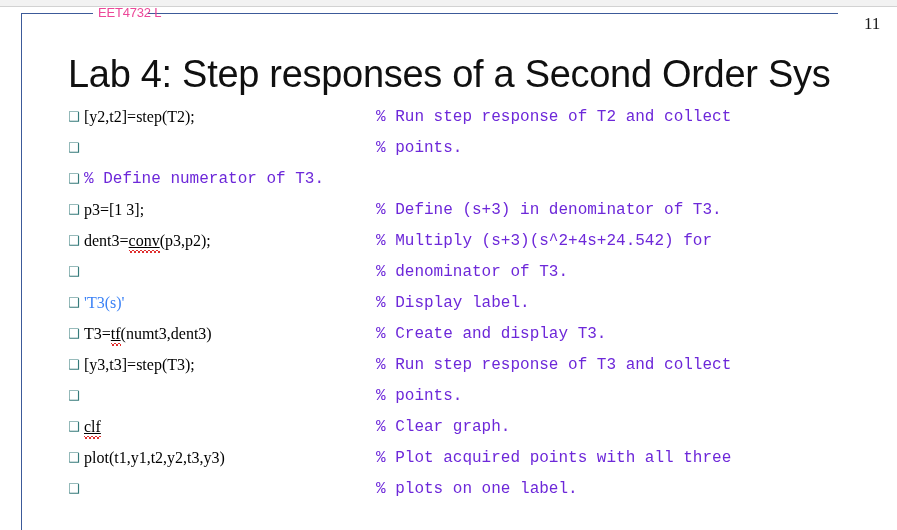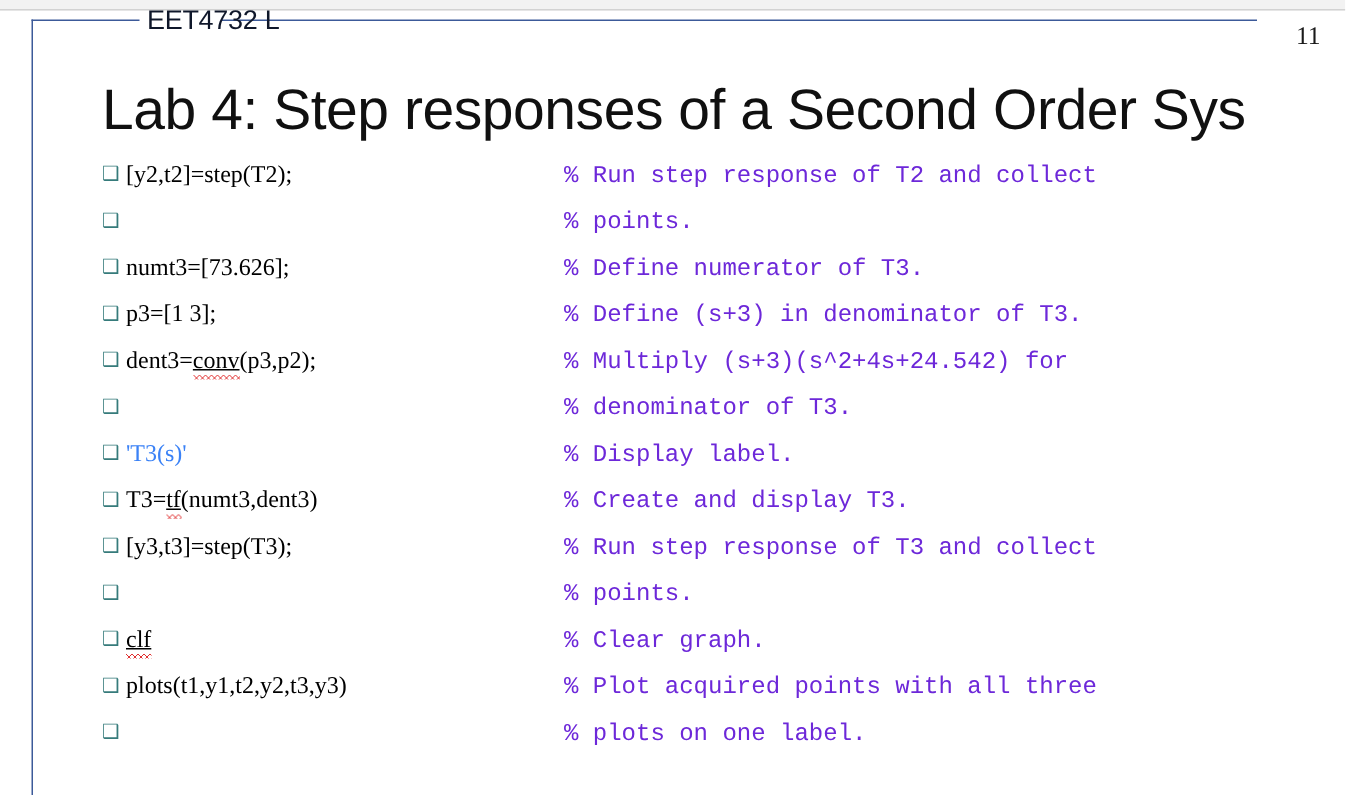--- a/index.html
+++ b/index.html
@@ -46,23 +46,23 @@
     top: 13px;
     width: 690px;
     height: 0;
     border-top: 1.4px solid #3c5a99;
   }
   .hdr-label {
     position: absolute;
     left: 98px;
     top: 4px;
     font-family: "Liberation Sans", sans-serif;
-    font-size: 18px;
+    font-size: 13px;
     line-height: 18px;
-    color: #0f172a;
+    color: #ec4899;
     letter-spacing: -0.2px;
     white-space: nowrap;
   }
   .page-number {
     position: absolute;
     left: 864px;
     top: 14px;
     font-family: "Liberation Serif", serif;
     font-size: 17px;
     line-height: 20px;
@@ -179,21 +179,20 @@
         <span class="code-col">[y2,t2]=step(T2);</span>
         <span class="cmt-col">% Run step response of T2 and collect</span>
       </div>
       <div class="code-row">
         <span class="bullet">❑</span>
         <span class="code-col"></span>
         <span class="cmt-col">% points.</span>
       </div>
       <div class="code-row">
         <span class="bullet">❑</span>
-        <span class="code-col">numt3=[73.626];</span>
         <span class="cmt-col">% Define numerator of T3.</span>
       </div>
       <div class="code-row">
         <span class="bullet">❑</span>
         <span class="code-col">p3=[1 3];</span>
         <span class="cmt-col">% Define (s+3) in denominator of T3.</span>
       </div>
       <div class="code-row">
         <span class="bullet">❑</span>
         <span class="code-col">dent3=<span class="misspell">conv</span>(p3,p2);</span>
@@ -224,21 +223,21 @@
         <span class="code-col"></span>
         <span class="cmt-col">% points.</span>
       </div>
       <div class="code-row">
         <span class="bullet">❑</span>
         <span class="code-col"><span class="misspell">clf</span></span>
         <span class="cmt-col">% Clear graph.</span>
       </div>
       <div class="code-row">
         <span class="bullet">❑</span>
-        <span class="code-col">plots(t1,y1,t2,y2,t3,y3)</span>
+        <span class="code-col">plot(t1,y1,t2,y2,t3,y3)</span>
         <span class="cmt-col">% Plot acquired points with all three</span>
       </div>
       <div class="code-row">
         <span class="bullet">❑</span>
         <span class="code-col"></span>
         <span class="cmt-col">% plots on one label.</span>
       </div>
     </div>
 
 </div>

